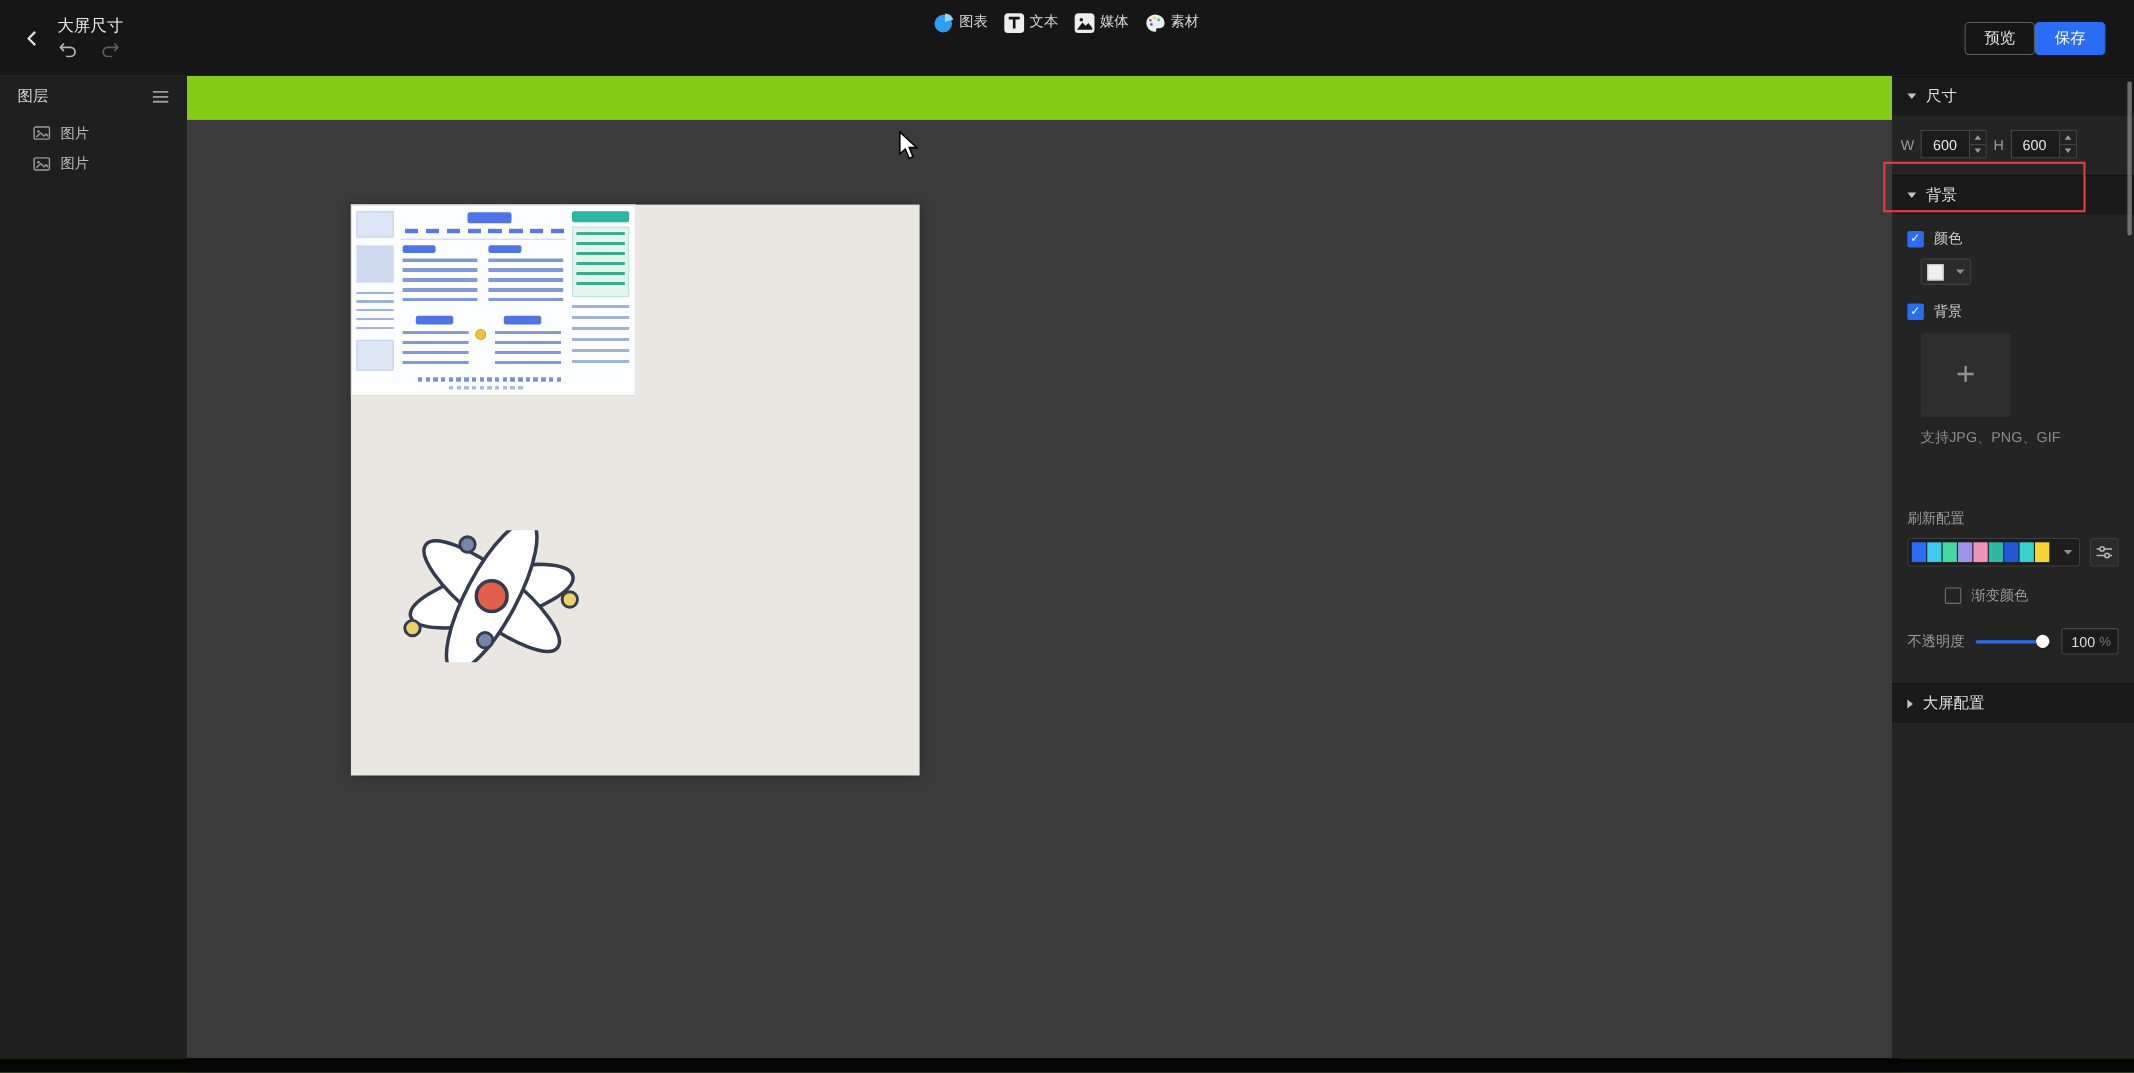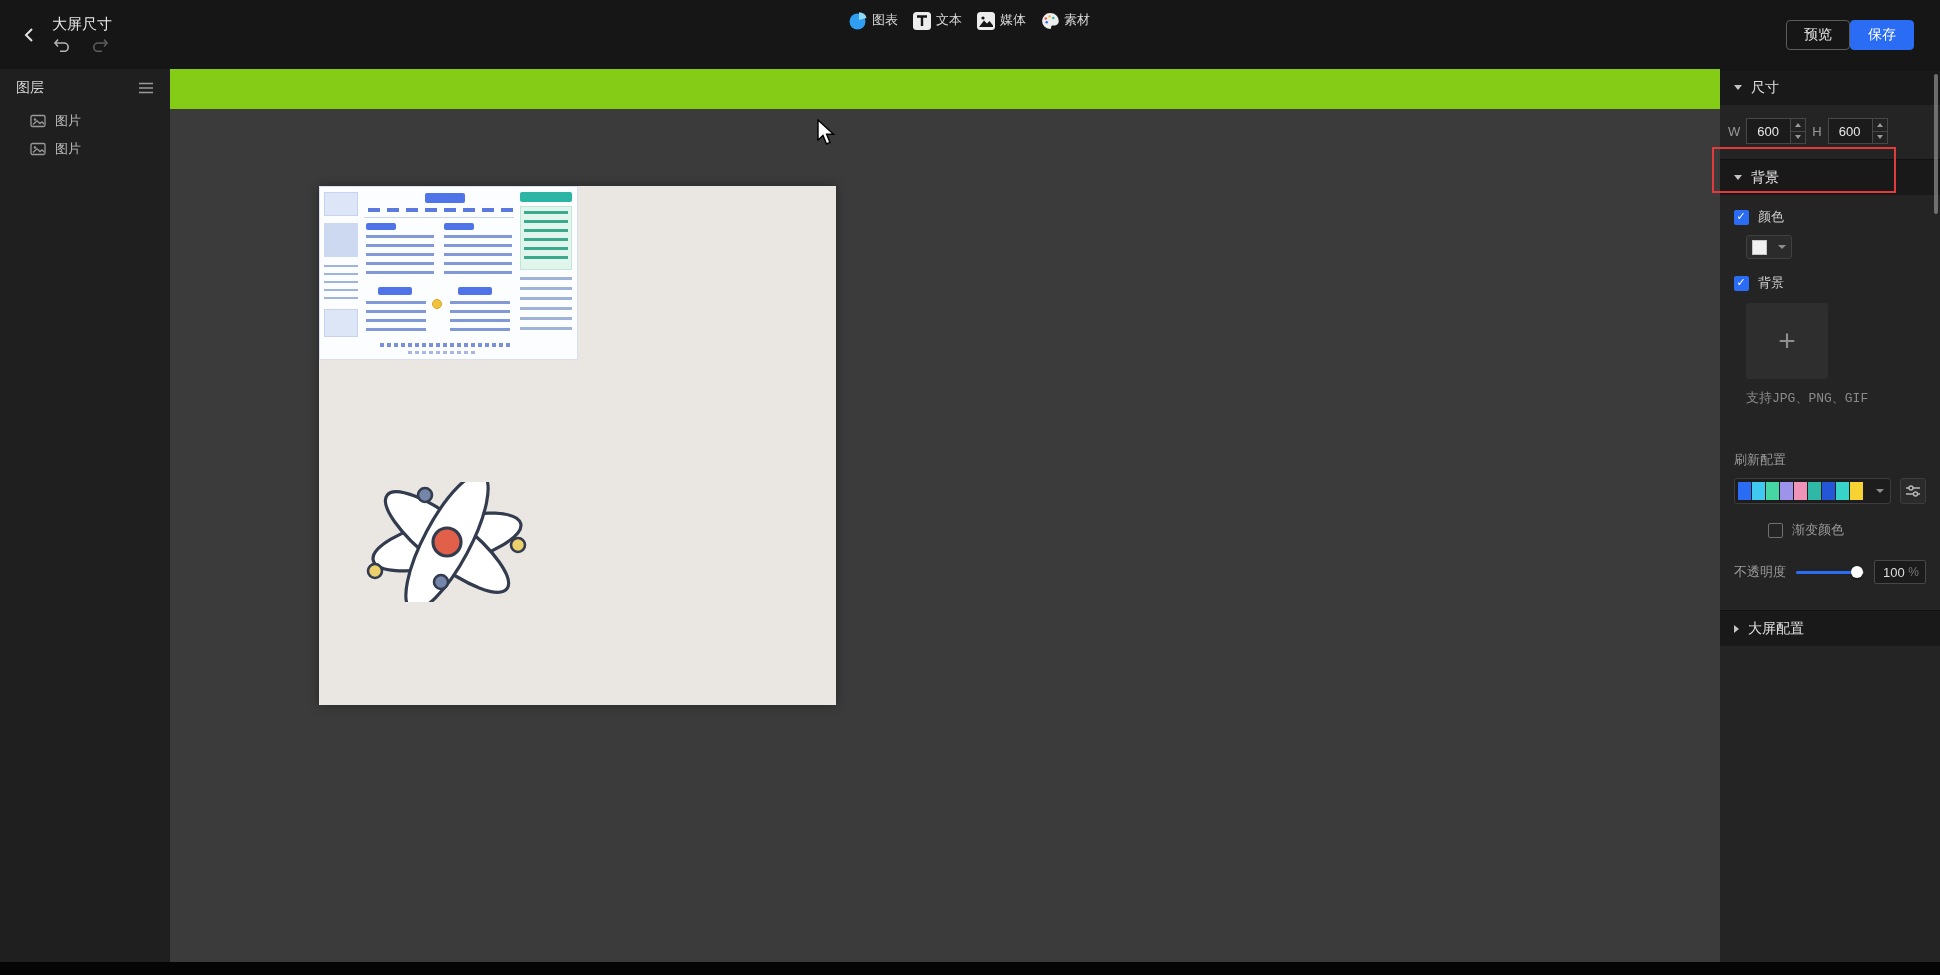--- a/index.html
+++ b/index.html
@@ -107,21 +107,21 @@
   .checkbox.checked { background:var(--accent,#2a6df4); }
   .checkbox.checked::after { content:"✓"; color:#fff; font-size:11px; position:absolute; left:2.5px; top:0.5px; }
   .checkbox.unchecked { border:1px solid #707070; background:transparent; }
 
   .swatch-select { margin:4px 0 10px 12px; width:46px; height:24px; background:#2b2b2b; border:1px solid #404040; border-radius:3px; display:flex; align-items:center; justify-content:space-between; padding:0 5px; cursor:pointer; }
   .swatch-white { width:15px; height:15px; background:#f0f0f0; border:1px solid #c4c4c4; }
   .chevron { width:0; height:0; border-left:4px solid transparent; border-right:4px solid transparent; border-top:4px solid #8f8f8f; }
 
   .upload-box { margin:6px 0 10px 12px; width:82px; height:76px; background:#2e2e2e; border-radius:3px; display:flex; align-items:center; justify-content:center; cursor:pointer; }
   .upload-plus { color:#8f8f8f; font-size:30px; font-weight:200; line-height:28px; }
-  .upload-hint { color:#8a8a8a; font-size:13px; margin:2px 0 20px 12px;font-family:Liberation Mono, monospace; }
+  .upload-hint { color:#8a8a8a; font-size:13px; margin:2px 0 31px 12px; }
 
   .scheme-label { color:#9a9a9a; margin:12px 0 9px 0; }
   .scheme-row { display:flex; align-items:center; gap:9px; }
   .scheme-select { flex:1; height:26px; background:#1d1d1d; border:1px solid #3d3d3d; border-radius:3px; display:flex; align-items:center; padding:3px 6px 3px 3px; cursor:pointer; }
   .chips { display:flex; gap:1px; flex:1; height:100%; }
   .chip { width:13px; height:100%; }
   .scheme-settings { width:26px; height:26px; background:#2b2b2b; border:1px solid #3d3d3d; border-radius:3px; display:flex; align-items:center; justify-content:center; cursor:pointer; flex:0 0 auto; }
 
   .gradient-row { margin-top:12px;padding-left:34px; }
   .opacity-row { display:flex; align-items:center; gap:10px; margin:16px 0 22px 0; }

